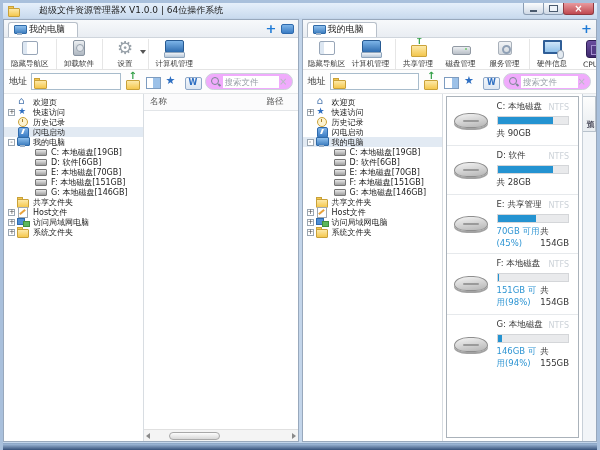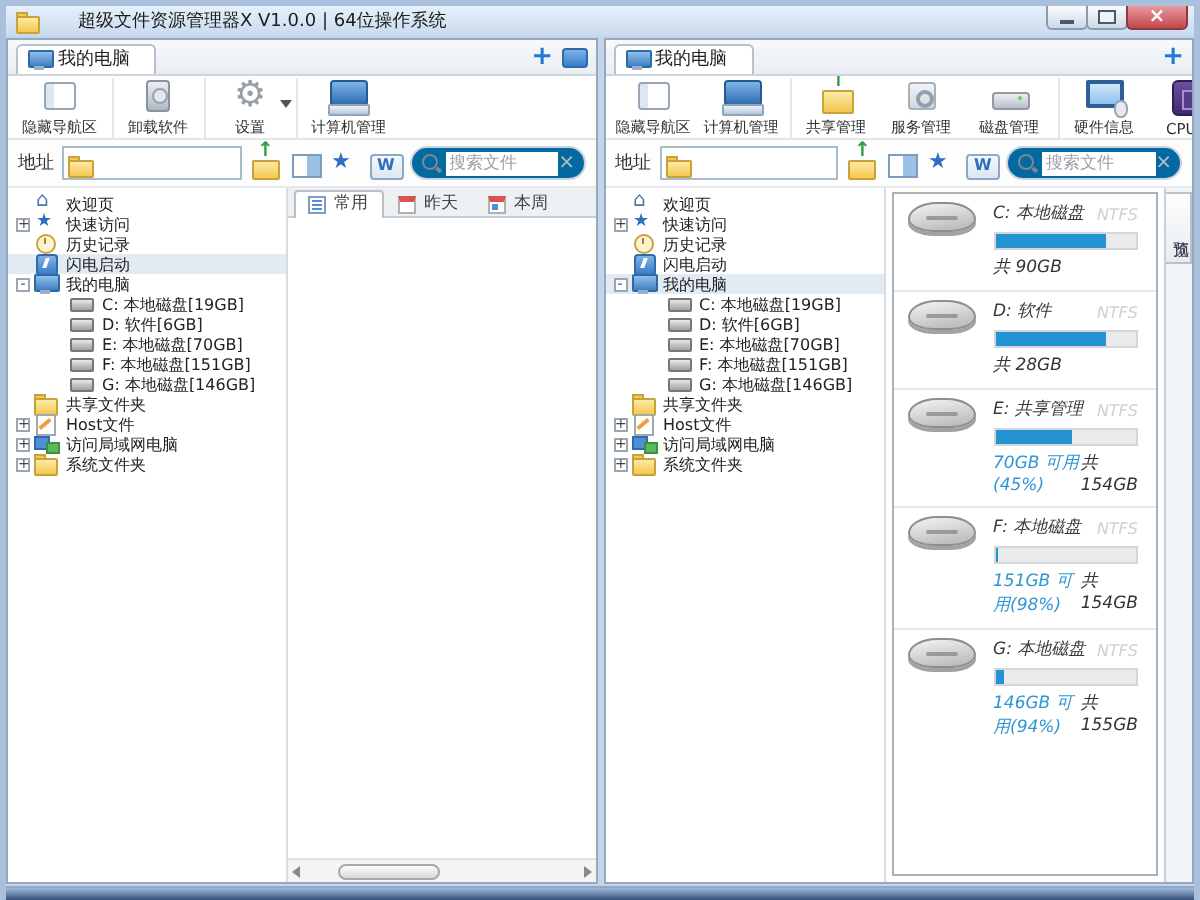--- a/index.html
+++ b/index.html
@@ -68,21 +68,21 @@
   .ai{width:16px;height:16px;position:relative;flex:none;}
   .ai-folder{width:13px;height:12px;}
   .ai-folder::before{content:"";position:absolute;left:0;top:2px;width:4px;height:2px;background:#f5c84e;border:1px solid #c9a139;border-bottom:none;}
   .ai-folder::after{content:"";position:absolute;left:0;top:4px;width:11px;height:7px;background:linear-gradient(#fde9a8,#f5c84e);border:1px solid #c9a139;border-radius:1px;}
   .ai[data-icon="up-folder"]::before{content:"";position:absolute;left:1px;top:6px;width:12px;height:8px;background:linear-gradient(#fde9a8,#f5c84e);border:1px solid #c9a139;border-radius:1px;}
   .ai[data-icon="up-folder"]::after{content:"↑";position:absolute;left:4px;top:-4px;font-size:10px;font-weight:700;color:#2f9e44;}
   .ai[data-icon="split"]::before{content:"";position:absolute;left:1px;top:3px;width:13px;height:10px;border:1px solid #7d9cc0;background:linear-gradient(90deg,#fff 50%,#9cc1e8 50%);}
   .ai[data-icon="star-sm"]::before{content:"★";position:absolute;left:1px;top:1px;font-size:11px;line-height:12px;color:#2e6fc2;}
   .ai[data-icon="w-badge"]::before{content:"";position:absolute;left:0;top:3px;width:15px;height:11px;background:linear-gradient(#f4f7fb,#dce6f2);border:1px solid #8fa8c8;border-radius:2px;}
   .ai[data-icon="w-badge"]::after{content:"W";position:absolute;left:4px;top:4px;font-size:8px;font-weight:700;color:#2e6fc2;}
-  .searchbox{display:flex;align-items:center;flex:none;width:88px;height:17px;border:1px solid #ccd3da;border-radius:9px;background:#0369a1;padding:0 4px;}
+  .searchbox{display:flex;align-items:center;flex:none;width:88px;height:17px;border:1px solid #ccd3da;border-radius:9px;background:#f0abfc;padding:0 4px;}
   .searchbox input{border:none;outline:none;width:100%;font-size:8.5px;font-family:inherit;}
   .searchbox input::placeholder{color:#9aa2aa;}
   .mag{width:11px;height:11px;position:relative;flex:none;margin-right:2px;}
   .mag::before{content:"";position:absolute;left:1px;top:1px;width:6px;height:6px;border:1.5px solid #7a8894;border-radius:50%;}
   .mag::after{content:"";position:absolute;left:8px;top:8px;width:3px;height:1.5px;background:#7a8894;transform:rotate(40deg);}
   .clear{flex:none;color:#b6bcc2;font-size:10px;line-height:10px;}
   .clear::before{content:"×";}
   
   .content{flex:1;display:flex;min-height:0;}
   .tree{width:140px;flex:none;border-right:1px solid #d8dde2;padding-top:3px;overflow:hidden;}
@@ -121,21 +121,21 @@
   .fheader{display:flex;justify-content:space-between;flex:none;font-size:8.5px;color:#555;background:#fbfbfc;border-bottom:1px solid #e2e5e8;padding:2px 14px 2px 6px;}
   .fbody{flex:1;background:#fff;}
   .hscroll{height:12px;flex:none;background:#f4f4f4;border-top:1px solid #e0e0e0;display:flex;align-items:center;padding:0 2px;}
   .harr{width:0;height:0;border-top:3px solid transparent;border-bottom:3px solid transparent;flex:none;}
   .harr-l{border-right:4px solid #8a8a8a;}
   .harr-r{border-left:4px solid #8a8a8a;margin-left:auto;}
   .hthumb{height:8px;width:34%;margin-left:13%;border:1px solid #a8a8a8;border-radius:4px;background:linear-gradient(#fdfdfd,#d8d8d8);flex:none;}
   
   .diskwrap{flex:1;display:flex;min-width:0;}
   .diskpanel{flex:1;border:1px solid #aab2ba;margin:2px 3px 3px 3px;background:#fff;overflow:hidden;}
-  .disk{display:flex;gap:9px;padding:4px 9px 5px 7px;border-bottom:1px solid #e6e9ec;font-style:italic;}
+  .disk{display:flex;align-items:center;gap:9px;padding:4px 9px 5px 7px;border-bottom:1px solid #e6e9ec;}
   .disk:last-child{border-bottom:none;}
   .drive3d{width:34px;height:15px;flex:none;background:linear-gradient(170deg,#f4f4f4,#b5b5b5);border:1px solid #8e8e8e;border-radius:45% 45% 40% 40% / 60% 60% 45% 45%;box-shadow:0 2px 0 #a2a2a2;}
   .drive3d::after{content:"";display:block;margin:6px auto 0;width:16px;height:2px;background:#9a9a9a;border-radius:1px;}
   .disk-main{flex:1;min-width:0;}
   .disk-top{display:flex;justify-content:space-between;align-items:center;font-size:8.5px;color:#3a3a3a;}
   .disk-fs{color:#ccd2d8;font-size:8px;}
   .bar{height:9px;background:#e9eaec;border:1px solid #d4d6d9;margin:3px 0;}
   .bar i{display:block;height:100%;background:#2493d1;}
   .disk-bot{display:flex;justify-content:space-between;font-size:8.5px;}
   .disk-free{color:#2e95d3;}
@@ -299,37 +299,24 @@
               <span>访问局域网电脑</span>
             </div>
 
             <div class="trow" data-level="0">
               <span class="exp">+</span>
               <span class="tri" data-icon="folder"></span>
               <span>系统文件夹</span>
             </div>
           </div>
         <div class="filelist">
-          <div class="ftabs">
-
-              <div class="ftab" data-active="true">
-                <span class="fti" data-icon="list-blue"></span>
-                <span>常用</span>
-              </div>
-
-              <div class="ftab">
-                <span class="fti" data-icon="cal-red"></span>
-                <span>昨天</span>
-              </div>
-
-              <div class="ftab">
-                <span class="fti" data-icon="cal-blue"></span>
-                <span>本周</span>
-              </div>
-            </div>
+          <div class="fheader">
+            <span>名称</span>
+            <span>路径</span>
+          </div>
           <div class="fbody"></div>
           <div class="hscroll">
             <span class="harr harr-l"></span>
             <span class="hthumb"></span>
             <span class="harr harr-r"></span>
           </div>
         </div>
       </div>
     </section>
 
@@ -357,28 +344,28 @@
 
           </div>
 
           <div class="tool" data-sep="true">
             <span class="tli" data-icon="share-manage"></span>
             <span class="tool-label">共享管理</span>
 
           </div>
 
           <div class="tool">
+            <span class="tli" data-icon="disk-manage"></span>
+            <span class="tool-label">磁盘管理</span>
+
+          </div>
+
+          <div class="tool">
             <span class="tli" data-icon="service-manage"></span>
             <span class="tool-label">服务管理</span>
-
-          </div>
-
-          <div class="tool">
-            <span class="tli" data-icon="disk-manage"></span>
-            <span class="tool-label">磁盘管理</span>
 
           </div>
 
           <div class="tool" data-sep="true">
             <span class="tli" data-icon="hw-info"></span>
             <span class="tool-label">硬件信息</span>
 
           </div>
 
           <div class="tool">

